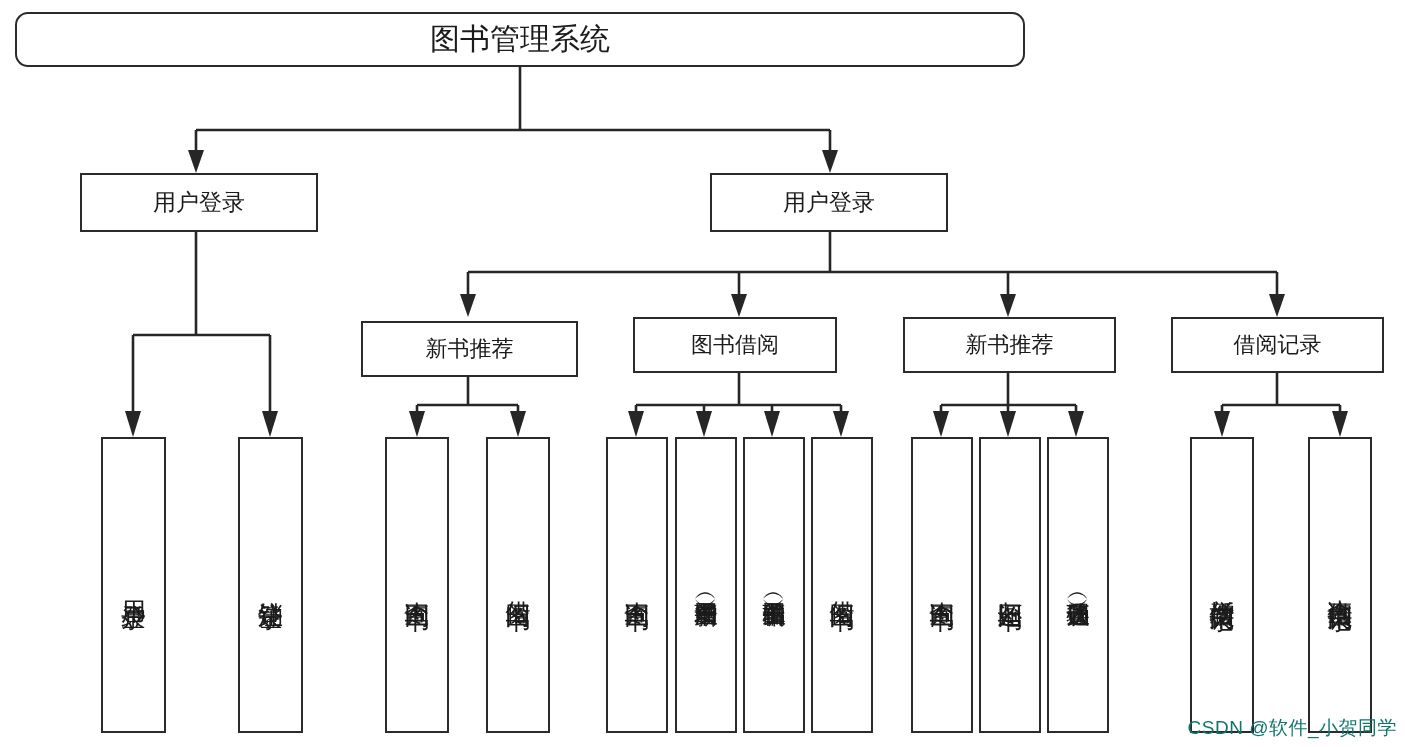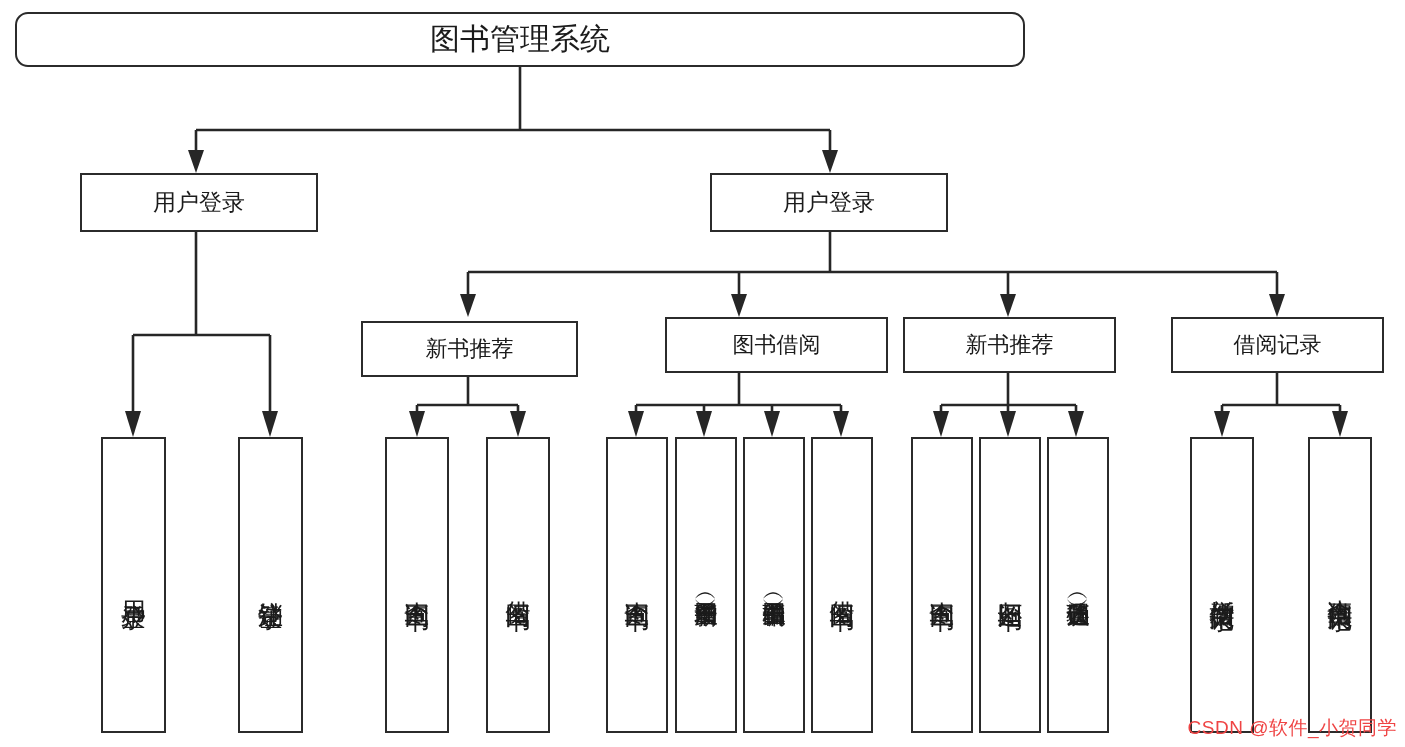--- a/index.html
+++ b/index.html
@@ -75,21 +75,21 @@
   .node.leaf .txt {
     writing-mode: vertical-rl;
     text-orientation: upright;
   }
   
   #watermark {
     position: absolute;
     right: 8px;
     bottom: 6px;
     font-size: 19px;
-    color: #ef4444;
+    color: #0f766e;
     letter-spacing: 0.5px;
     white-space: nowrap;
   }
 </style>
 </head>
 <body>
 
 <div id="canvas">
 
   <svg id="wires" viewBox="0 0 1405 747" xmlns="http://www.w3.org/2000/svg">
@@ -163,21 +163,21 @@
   <div class="node lvl2" style="left:80px; top:173px; width:238px; height:59px;">
     <span class="txt">用户登录</span>
   </div>
   <div class="node lvl2" style="left:710px; top:173px; width:238px; height:59px;">
     <span class="txt">用户登录</span>
   </div>
 
   <div class="node lvl3" style="left:361px; top:321px; width:217px; height:56px;">
     <span class="txt">新书推荐</span>
   </div>
-  <div class="node lvl3" style="left:665px; top:317px; width:223px; height:56px;">
+  <div class="node lvl3" style="left:633px; top:317px; width:204px; height:56px;">
     <span class="txt">图书借阅</span>
   </div>
   <div class="node lvl3" style="left:903px; top:317px; width:213px; height:56px;">
     <span class="txt">新书推荐</span>
   </div>
   <div class="node lvl3" style="left:1171px; top:317px; width:213px; height:56px;">
     <span class="txt">借阅记录</span>
   </div>
 
   <div class="node leaf" style="left:101px; top:437px; width:65px; height:296px;">

